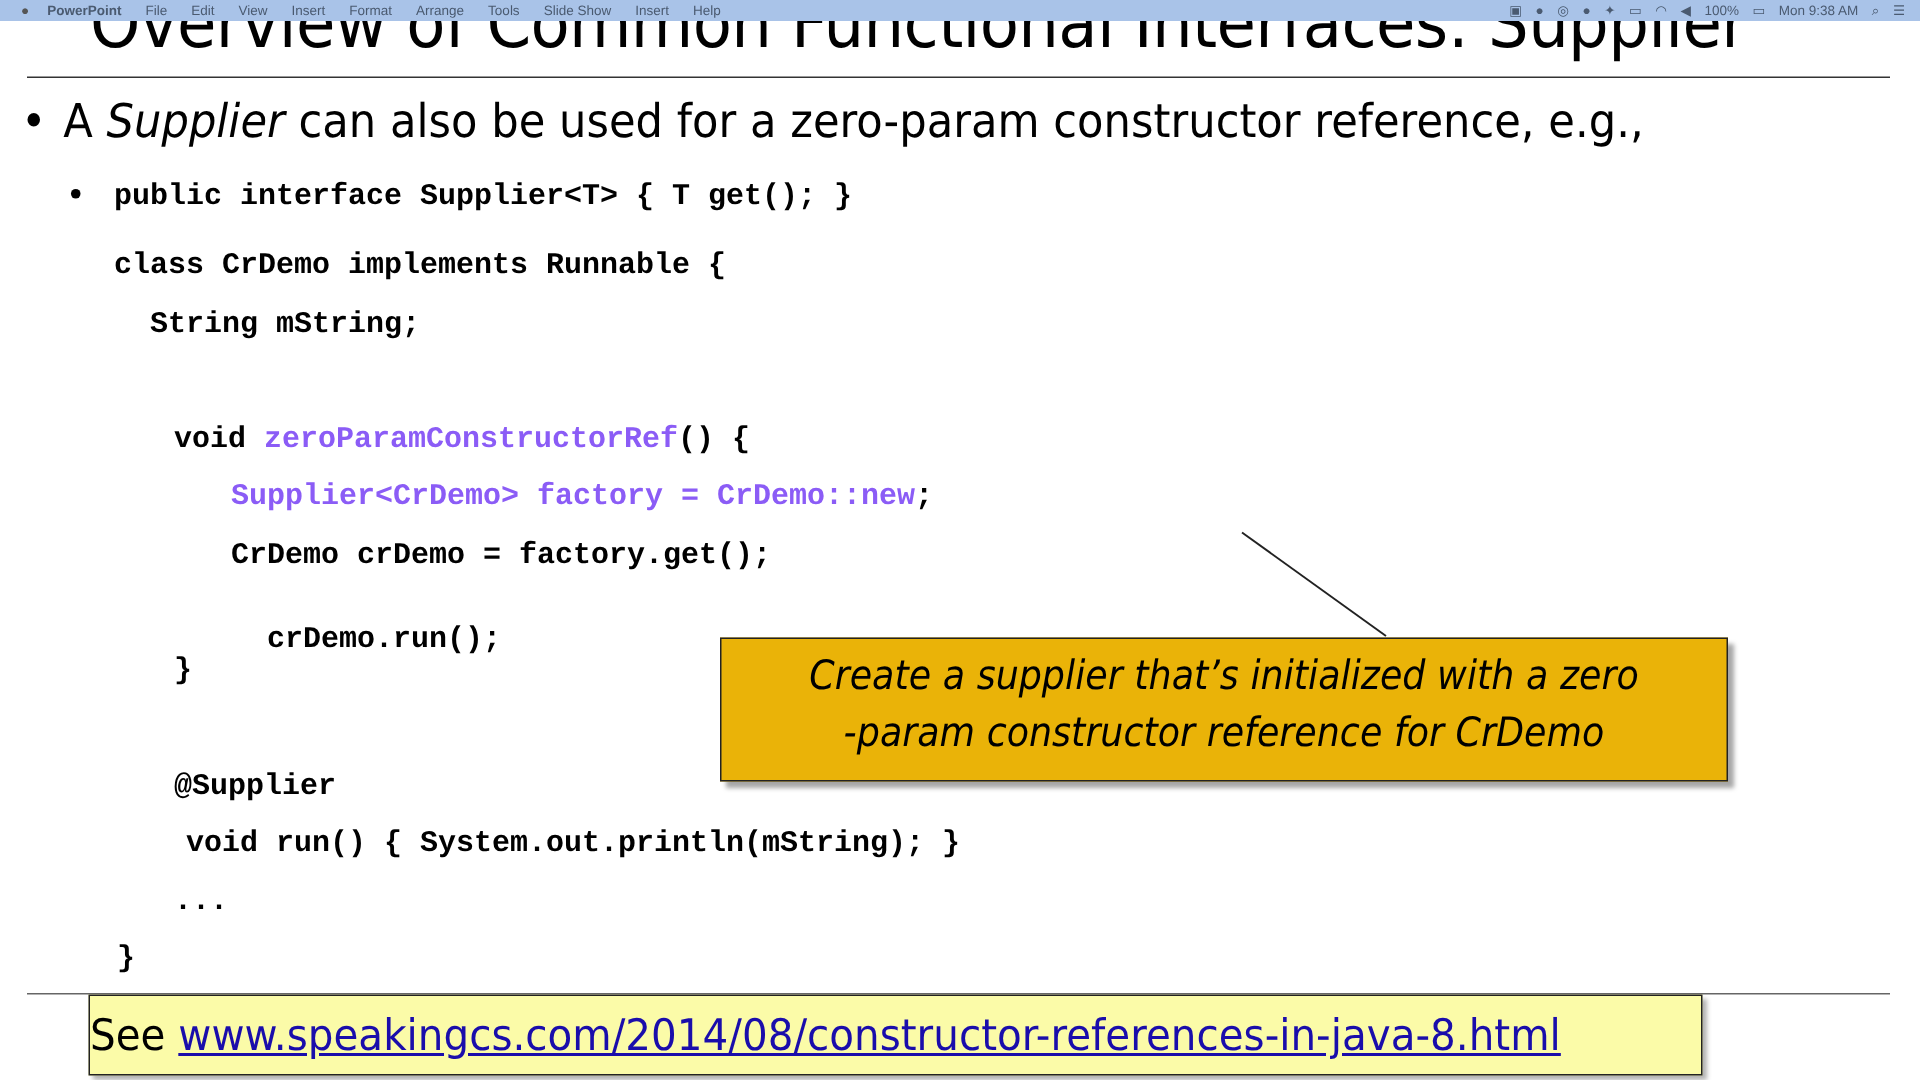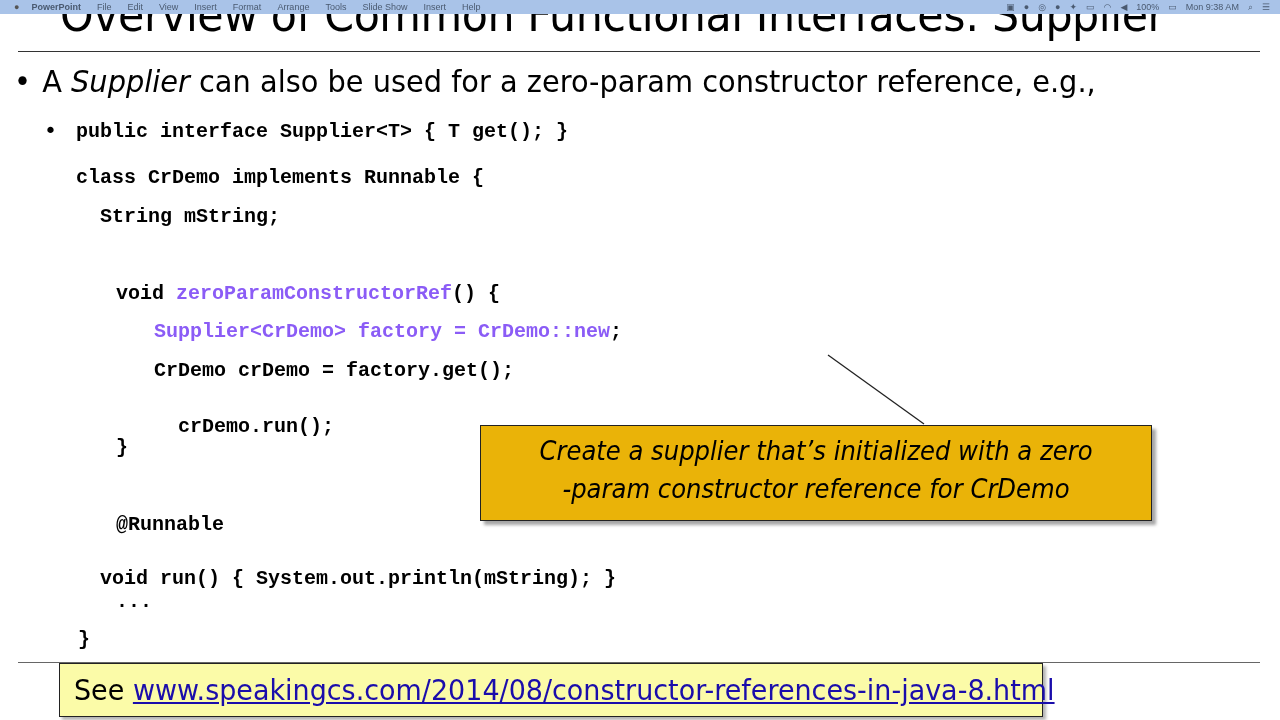--- a/index.html
+++ b/index.html
@@ -13,21 +13,21 @@
   .title-rule{position:absolute;left:18px;top:51px;width:1242px;height:1px;background:#333;}
   .bullet1{position:absolute;left:14px;top:63px;font-size:31px;white-space:nowrap;transform:scaleX(0.93);transform-origin:left top;}
   .bullet1 .dot{margin-right:12px;}
   .code{font-family:"Liberation Mono",monospace;font-weight:bold;font-size:20px;position:absolute;white-space:pre;color:#000;line-height:38.5px;}
   .red{color:#8b5cf6;}
   .sub-dot{position:absolute;left:44px;top:118px;font-size:22px;}
   .callout{position:absolute;left:480px;top:425px;width:672px;height:96px;background:#eab308;border:1.5px solid #222;box-shadow:4px 4px 3px rgba(0,0,0,0.35);font-family:"DejaVu Sans",sans-serif;font-style:italic;font-size:27px;text-align:center;line-height:38px;padding-top:6px;box-sizing:border-box;}
   .callout span{display:block;transform:scaleX(0.9);}
   .leader{position:absolute;left:0;top:0;}
   .footer-rule{position:absolute;left:18px;top:662px;width:1242px;height:1px;background:#666;}
-  .footer{position:absolute;left:59px;top:663px;width:984px;height:54px;background:#fbfba8;border:1.5px solid #222;box-shadow:3px 3px 3px rgba(0,0,0,0.3);box-sizing:border-box;font-size:29px;line-height:52px;padding-left:14px;white-space:nowrap;}
+  .footer{position:absolute;left:59px;top:663px;width:1076px;height:54px;background:#fbfba8;border:1.5px solid #222;box-shadow:3px 3px 3px rgba(0,0,0,0.3);box-sizing:border-box;font-size:29px;line-height:52px;padding-left:0;white-space:nowrap;}
   .footer .inner{display:inline-block;transform:scaleX(0.93);transform-origin:left center;}
   .footer a{color:#1a0dab;text-decoration:underline;}
 </style>
 </head>
 <body>
 
 <div class="menubar">
   <span class="apple">●</span>
   <span class="item app">PowerPoint</span>
   <span class="item">File</span>
@@ -66,22 +66,22 @@
 
 <div class="sub-dot">•</div>
 <div class="code" style="left:76px;top:113px;">public interface Supplier&lt;T&gt; { T get(); }</div>
 <div class="code" style="left:76px;top:159px;">class CrDemo implements Runnable {</div>
 <div class="code" style="left:100px;top:198px;">String mString;</div>
 <div class="code" style="left:116px;top:275px;"><span>void </span><span class="red">zeroParamConstructorRef</span><span>() {</span></div>
 <div class="code" style="left:154px;top:313px;"><span class="red">Supplier&lt;CrDemo&gt; factory = CrDemo::new</span><span>;</span></div>
 <div class="code" style="left:154px;top:352px;">CrDemo crDemo = factory.get();</div>
 <div class="code" style="left:154px;top:408px;margin-left:24px;">crDemo.run();</div>
 <div class="code" style="left:116px;top:429px;">}</div>
-<div class="code" style="left:116px;top:506px;">@Runnable</div>
-<div class="code" style="left:100px;top:544px;margin-top:16px;">void run() { System.out.println(mString); }</div>
+<div class="code" style="left:116px;top:506px;">@Supplier</div>
+<div class="code" style="left:124px;top:544px;">void run() { System.out.println(mString); }</div>
 <div class="code" style="left:116px;top:583px;">...</div>
 <div class="code" style="left:78px;top:621px;">}</div>
 
 <svg class="leader" width="1280" height="720">
   <line x1="828" y1="355" x2="924" y2="424" stroke="#222" stroke-width="1.3"></line>
 </svg>
 
 <div class="callout">
   <span>Create a supplier that’s initialized with a zero</span>
   <span>-param constructor reference for CrDemo</span>

